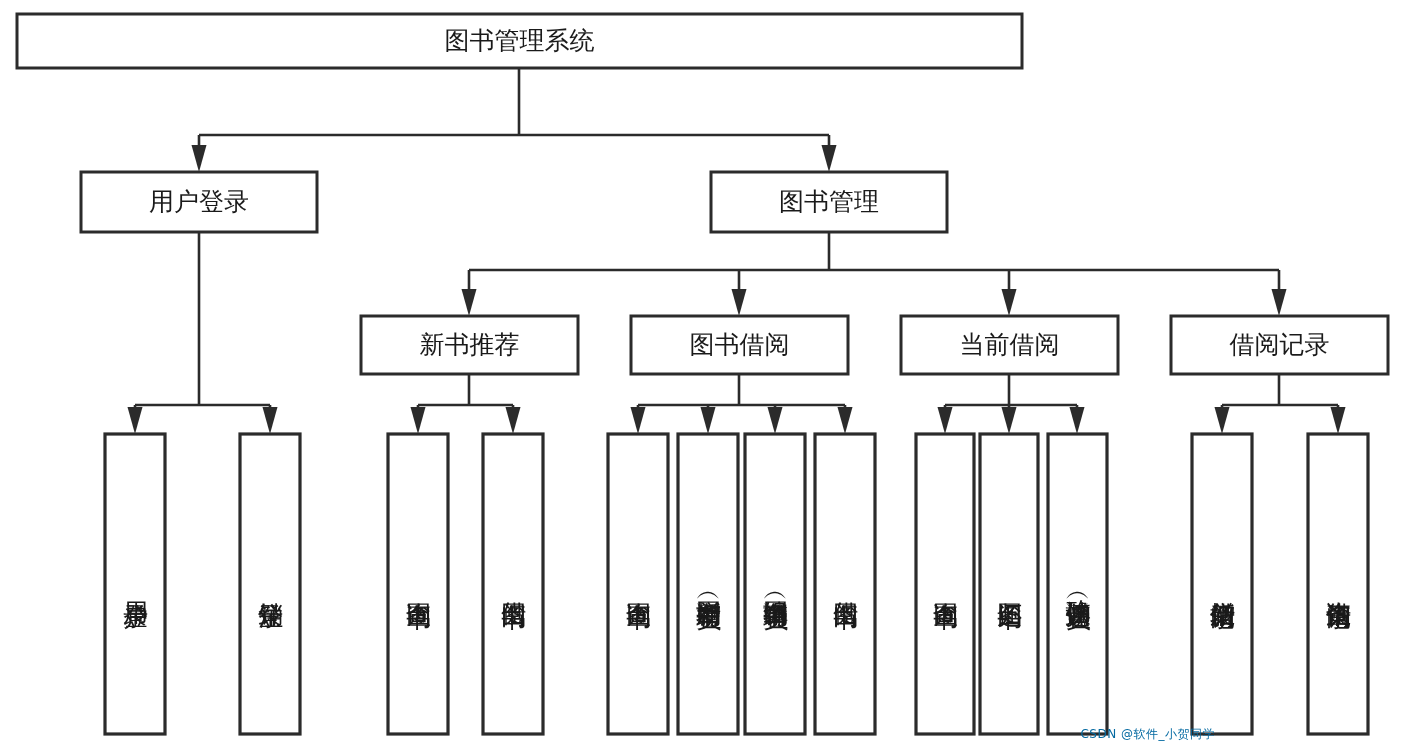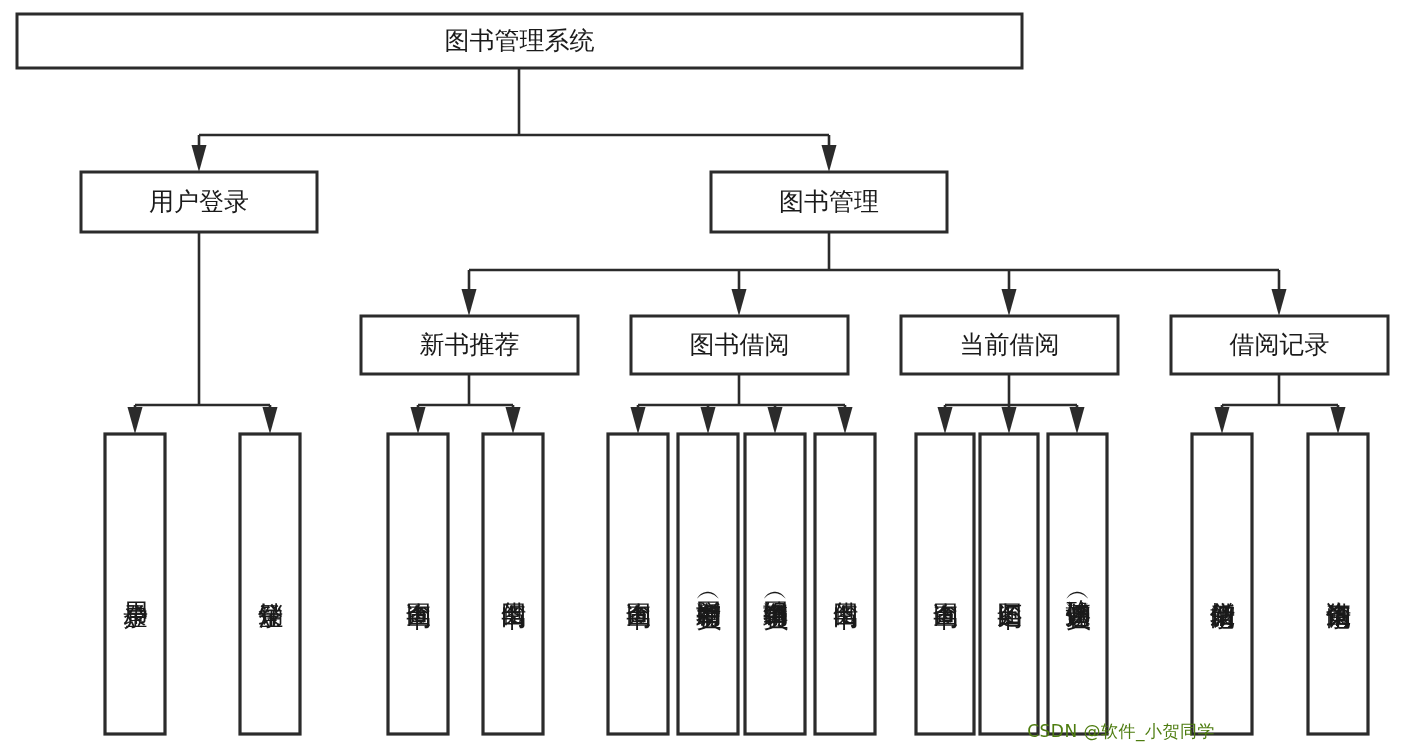--- a/index.html
+++ b/index.html
@@ -75,22 +75,22 @@
     color: #1a1a1a;
     letter-spacing: 1px;
     white-space: nowrap;
     text-align: center;
   }
   .watermark {
     position: absolute;
     right: 8px;
     bottom: 4px;
     font-family: "DejaVu Sans", "Liberation Sans", sans-serif;
-    font-size: 17px;
-    color: #4d7c0f;
+    font-size: 12px;
+    color: #0369a1;
     letter-spacing: 0.5px;
     white-space: nowrap;
     pointer-events: none;
   }
 </style>
 </head>
 <body>
 
 <div id="diagram-root">
   <svg id="diagram-svg" viewBox="0 0 1405 747">

